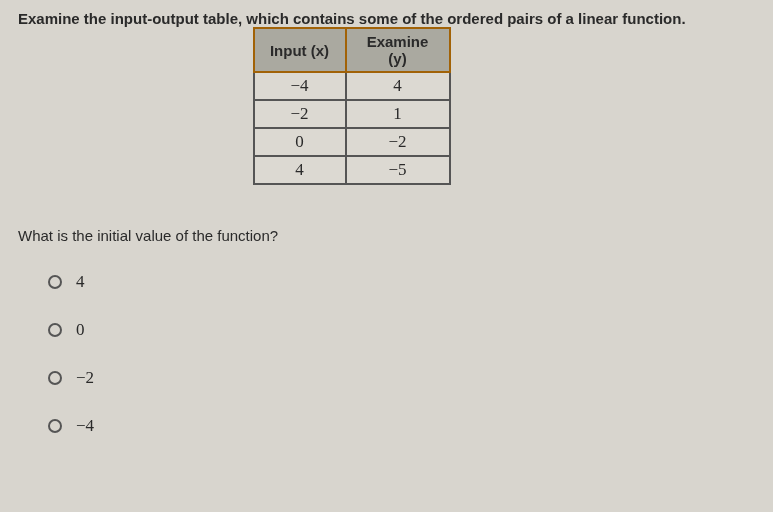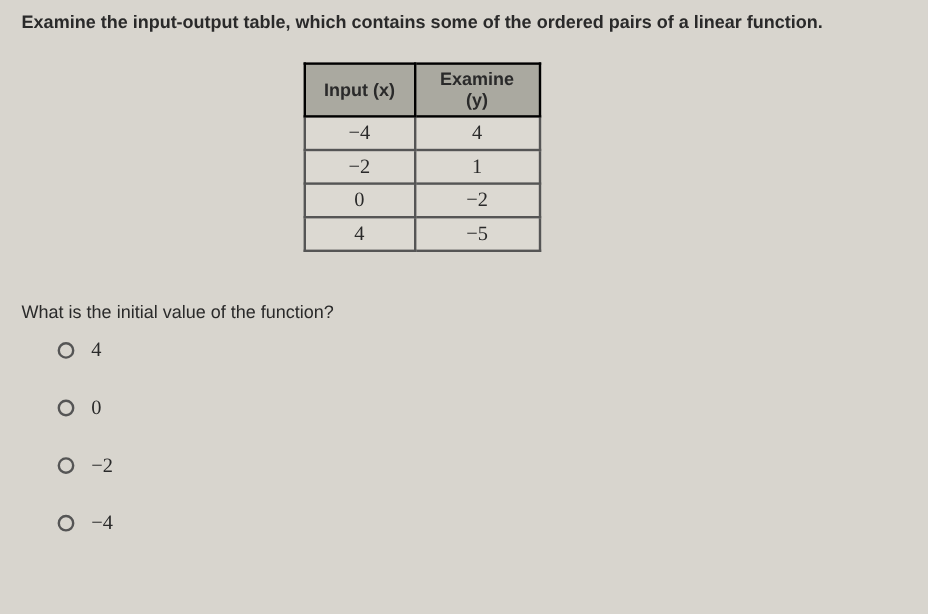--- a/index.html
+++ b/index.html
@@ -12,51 +12,50 @@
       height: 512px;
       background: #d8d5ce;
       font-family: Arial, sans-serif;
       padding: 10px 18px;
       color: #2a2a2a;
       overflow: hidden;
     }
     .question-prompt {
       font-size: 15px;
       font-weight: bold;
-      margin-bottom: 25px;
     }
     .table-wrapper {
       display: flex;
       justify-content: center;
       margin-bottom: 42px;
       margin-left: -70px;
     }
     table {
       border-collapse: collapse;
       border: 2px solid #555;
     }
     th {
       background: #aaa9a0;
-      border: 2px solid #000000;
+      border: 2px solid #a16207;
       padding: 4px 10px;
       font-weight: bold;
       font-size: 15px;
       color: #2a2a2a;
     }
     td {
       border: 2px solid #555;
       padding: 3px 10px;
       text-align: center;
       font-family: 'Times New Roman', serif;
       font-size: 17px;
       background: #dcd9d2;
     }
     .sub-question {
       font-size: 15px;
-      margin-bottom: 13px;
+      margin-bottom: 28px;
     }
     .options {
       padding-left: 30px;
     }
     .option-row {
       display: flex;
       align-items: center;
       margin-bottom: 28px;
       font-family: 'Times New Roman', serif;
       font-size: 17px;

